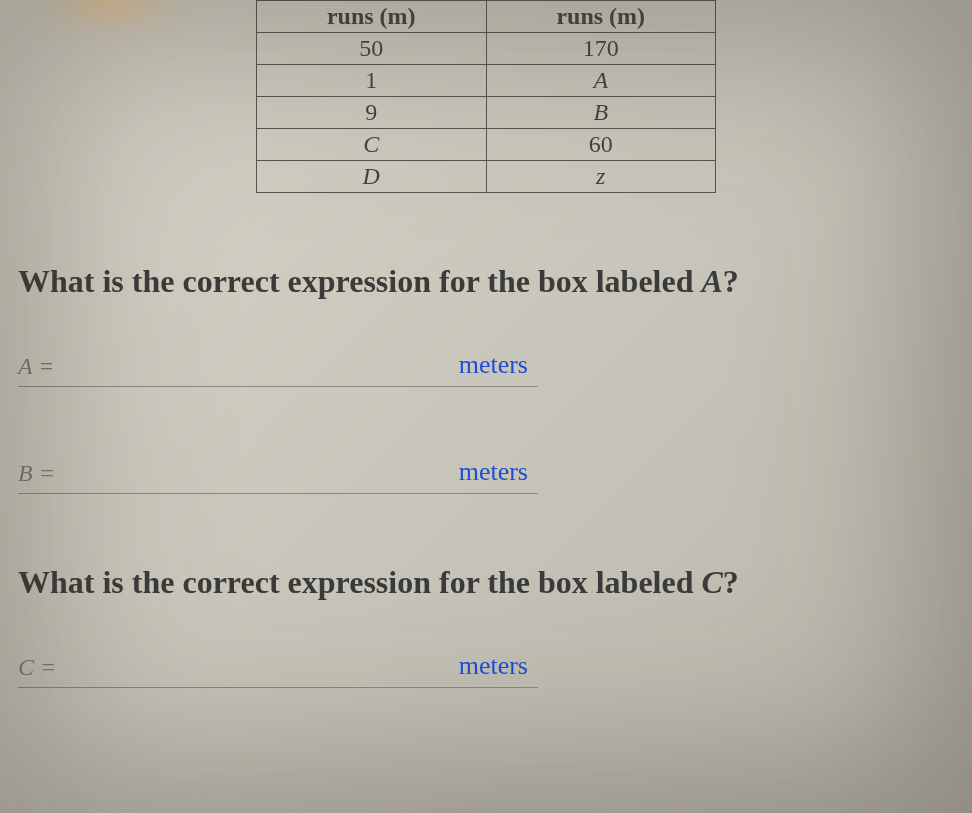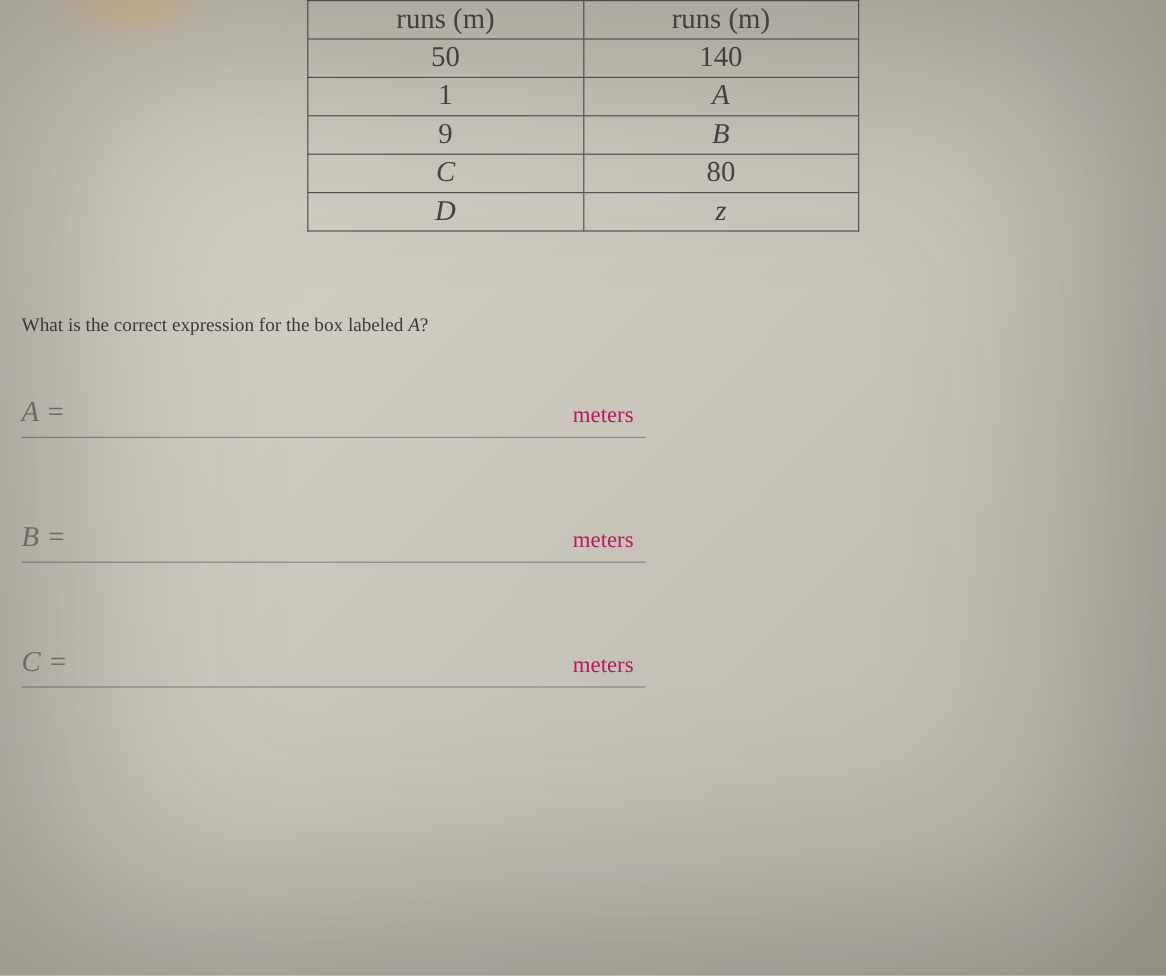--- a/index.html
+++ b/index.html
@@ -37,26 +37,26 @@
   }
   th, td {
     border: 1px solid #555;
     text-align: center;
     font-size: 24px;
     padding: 2px 6px;
     font-weight: 500;
     color: #444;
   }
   th {
-    font-weight: 400;
+    font-weight: 700;
   }
   td.italic { font-style: italic; }
   .question {
-    font-size: 16px;
-    font-weight: 400;
+    font-size: 32px;
+    font-weight: 700;
     color: #3b3b3b;
     margin-bottom: 50px;
   }
   .question .var { font-style: italic; }
   .answer-row {
     display: flex;
     align-items: flex-end;
     border-bottom: 1px solid #888;
     margin-bottom: 70px;
     padding-bottom: 6px;
@@ -70,22 +70,22 @@
   }
   .answer-input {
     flex: 1;
     border: none;
     background: transparent;
     font-size: 22px;
     outline: none;
     color: #444;
   }
   .unit {
-    font-size: 19px;
-    color: #be185d;
+    font-size: 26px;
+    color: #1d4ed8;
     padding-right: 10px;
   }
   .last-row { margin-bottom: 10px; }
   .vignette {
     position: absolute;
     inset: 0;
     pointer-events: none;
     box-shadow: inset 0 0 180px 40px rgba(60,55,45,0.35);
   }
 </style>
@@ -100,33 +100,33 @@
     <table>
       <thead>
         <tr>
           <th>runs (m)</th>
           <th>runs (m)</th>
         </tr>
       </thead>
       <tbody>
         <tr>
           <td>50</td>
-          <td>140</td>
+          <td>170</td>
         </tr>
         <tr>
           <td>1</td>
           <td class="italic">A</td>
         </tr>
         <tr>
           <td>9</td>
           <td class="italic">B</td>
         </tr>
         <tr>
           <td class="italic">C</td>
-          <td>80</td>
+          <td>60</td>
         </tr>
         <tr>
           <td class="italic">D</td>
           <td class="italic">z</td>
         </tr>
       </tbody>
     </table>
   </div>
 
   <div class="question">
@@ -137,20 +137,23 @@
     <input class="answer-input" type="text" style="">
     <span class="unit">meters</span>
   </div>
 
   <div class="answer-row">
     <span class="answer-label">B =</span>
     <input class="answer-input" type="text" style="">
     <span class="unit">meters</span>
   </div>
 
+  <div class="question">
+    <span>What is the correct expression for the box labeled </span><span class="var">C</span><span>?</span>
+  </div>
   <div class="answer-row last-row">
     <span class="answer-label">C =</span>
     <input class="answer-input" type="text" style="">
     <span class="unit">meters</span>
   </div>
 
 </div>
 
 <div class="vignette"></div>
 

